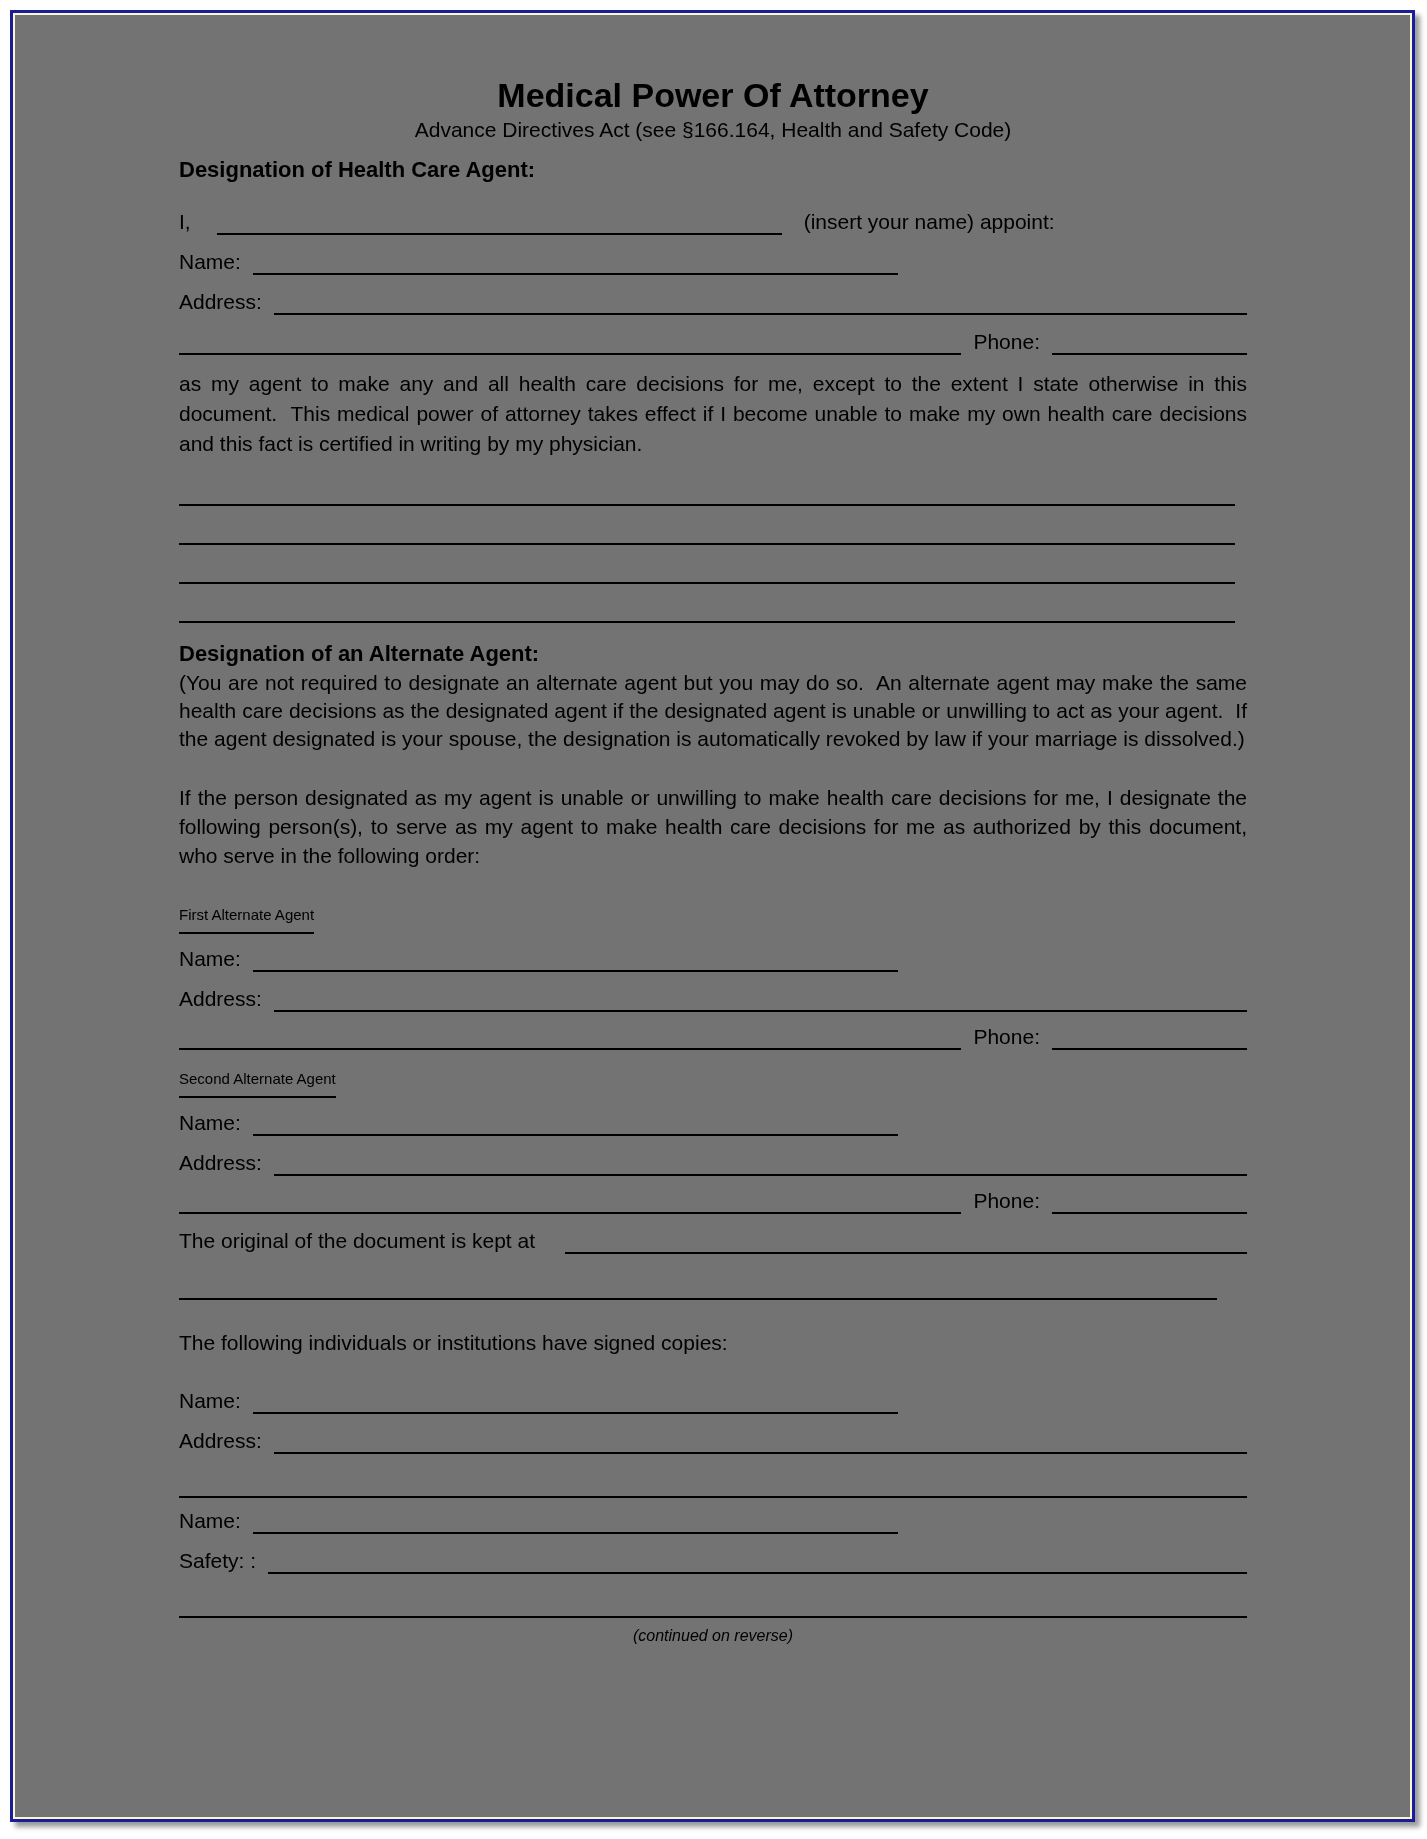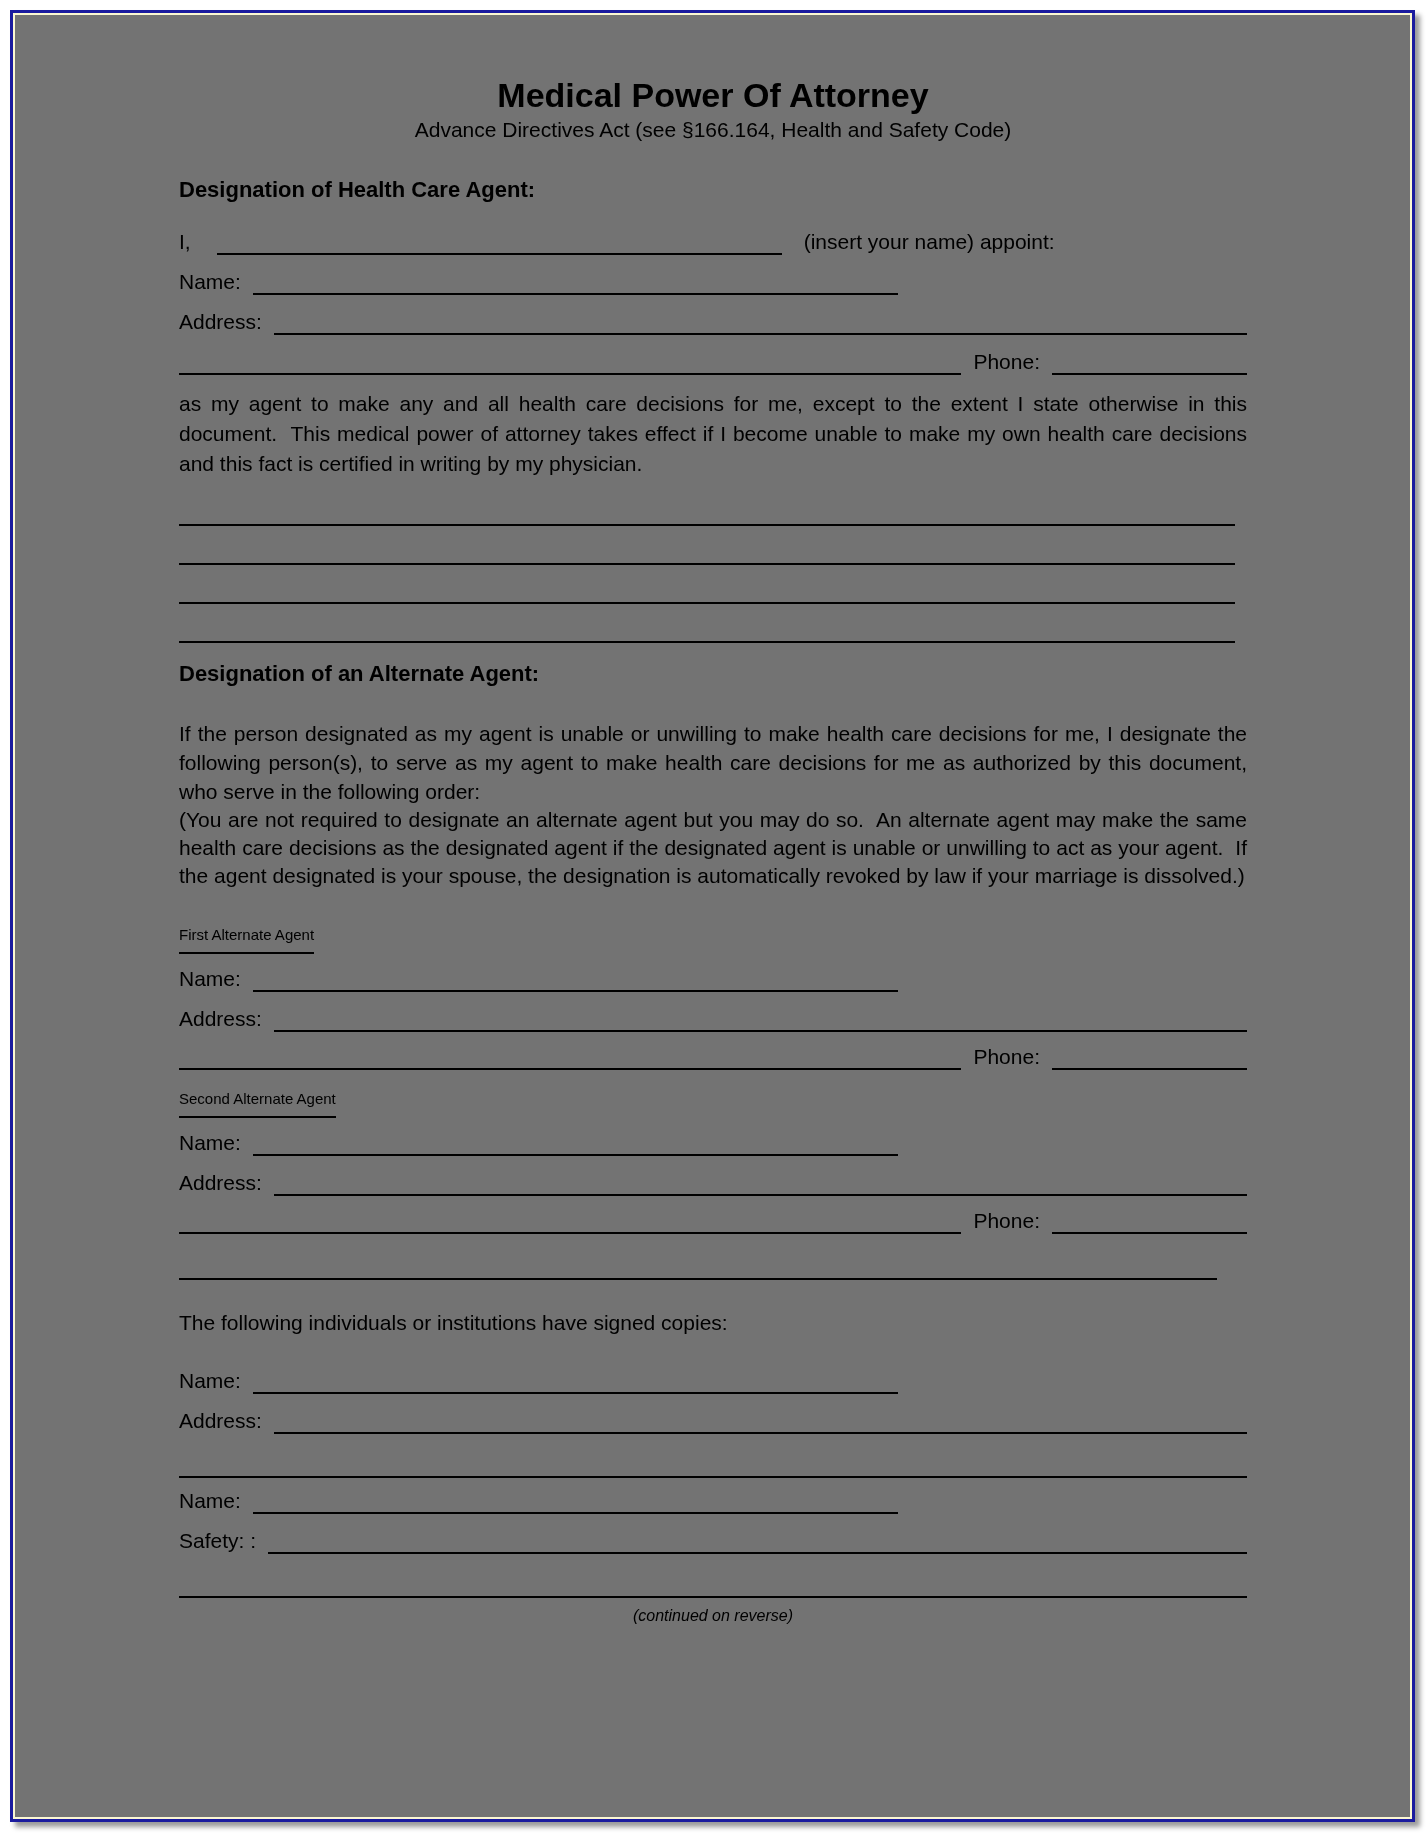--- a/index.html
+++ b/index.html
@@ -36,21 +36,21 @@
   }
   .doc-subtitle {
     font-size: 21px;
     line-height: 30px;
   }
   .section-heading {
     font-weight: bold;
     font-size: 22px;
     line-height: 30px;
   }
-  .h-designation { margin-top: 30px; }
+  .h-designation { margin-top: 10px; }
   .h-limitations { margin-top: 30px; }
   .h-alternate   { margin-top: 16px; }
   .para {
     text-align: justify;
     white-space: pre-wrap;
   }
   .para-agent   { margin-top: 14px; line-height: 30px; }
   .para-note    { line-height: 28px; }
   .para-if      { margin-top: 30px; line-height: 29px; }
   .underlined-heading {
@@ -156,22 +156,22 @@
       <span class="blank blank-lim"></span>
     </div>
     <div class="row line-row">
       <span class="blank blank-lim"></span>
     </div>
     <div class="row line-row">
       <span class="blank blank-lim"></span>
     </div>
 
     <div class="section-heading h-alternate">Designation of an Alternate Agent:</div>
+    <div class="para para-note">(You are not required to designate an alternate agent but you may do so.  An alternate agent may make the same health care decisions as the designated agent if the designated agent is unable or unwilling to act as your agent.  If the agent designated is your spouse, the designation is automatically revoked by law if your marriage is dissolved.)</div>
     <div class="para para-if">If the person designated as my agent is unable or unwilling to make health care decisions for me, I designate the following person(s), to serve as my agent to make health care decisions for me as authorized by this document, who serve in the following order:</div>
-    <div class="para para-note">(You are not required to designate an alternate agent but you may do so.  An alternate agent may make the same health care decisions as the designated agent if the designated agent is unable or unwilling to act as your agent.  If the agent designated is your spouse, the designation is automatically revoked by law if your marriage is dissolved.)</div>
 
     <div class="underlined-heading h-first-alt">
       <span>First Alternate Agent</span>
     </div>
 
     <div class="row name-row-s">
       <span class="lbl">Name:</span>
       <span class="blank blank-name"></span>
     </div>
     <div class="row addr-row">
@@ -195,20 +195,24 @@
     <div class="row addr-row">
       <span class="lbl">Address:</span>
       <span class="blank blank-flex"></span>
     </div>
     <div class="row phone-row-s">
       <span class="blank blank-phone-l"></span>
       <span class="lbl phone-lbl">Phone:</span>
       <span class="blank blank-phone-r"></span>
     </div>
 
+    <div class="row kept-row">
+      <span class="lbl">The original of the document is kept at</span>
+      <span class="blank blank-kept"></span>
+    </div>
     <div class="row cont-row">
       <span class="blank blank-cont"></span>
     </div>
 
     <div class="sign-heading">The following individuals or institutions have signed copies:</div>
 
     <div class="row name-row-l">
       <span class="lbl">Name:</span>
       <span class="blank blank-name"></span>
     </div>

